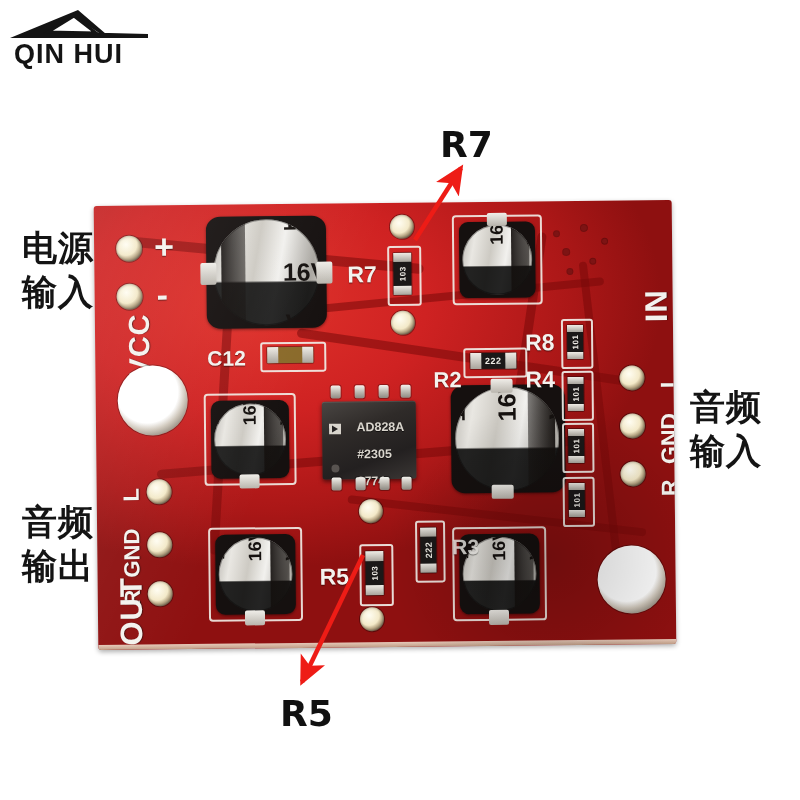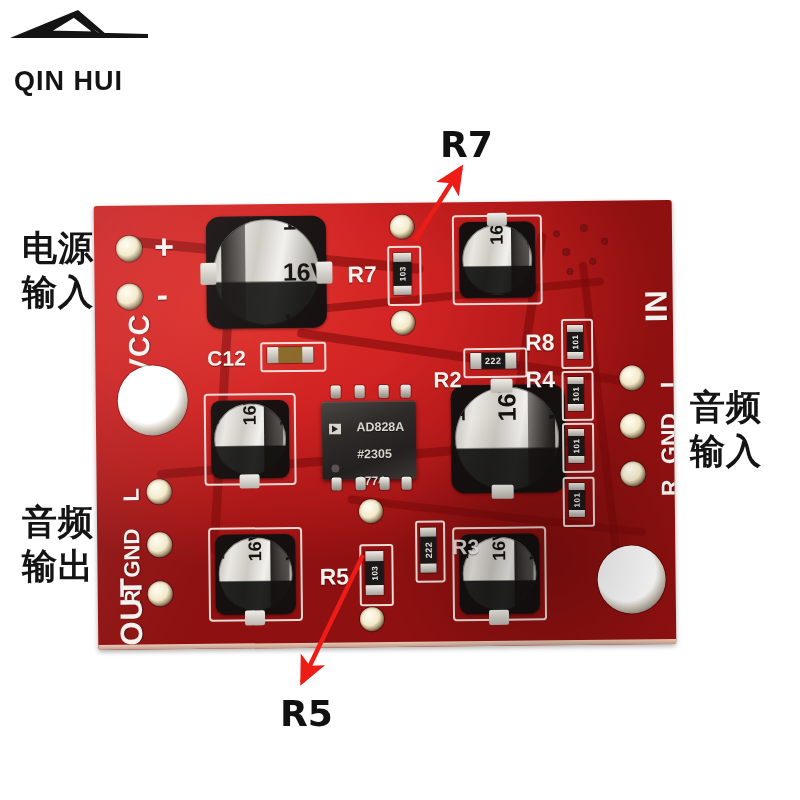--- a/index.html
+++ b/index.html
@@ -12,21 +12,20 @@
   #stage{position:absolute;left:0;top:0;width:800px;height:800px;}
 
   
   #logo{position:absolute;left:8px;top:8px;width:190px;height:62px;}
   #logo svg{display:block;}
   #logo .brand{
     position:absolute;left:6px;top:31px;
     font-family:"Liberation Sans","DejaVu Sans",sans-serif;
     font-weight:bold;font-size:27px;letter-spacing:1px;color:#141414;
     white-space:nowrap;
-    margin-top:27px;
   }
 
   
   .cn-label{
     position:absolute;color:#141414;
     font-family:"DejaVu Sans","Liberation Sans",sans-serif;
     font-weight:700;font-size:35px;line-height:44px;
     letter-spacing:1px;white-space:pre;
   }
   .ref-label{

